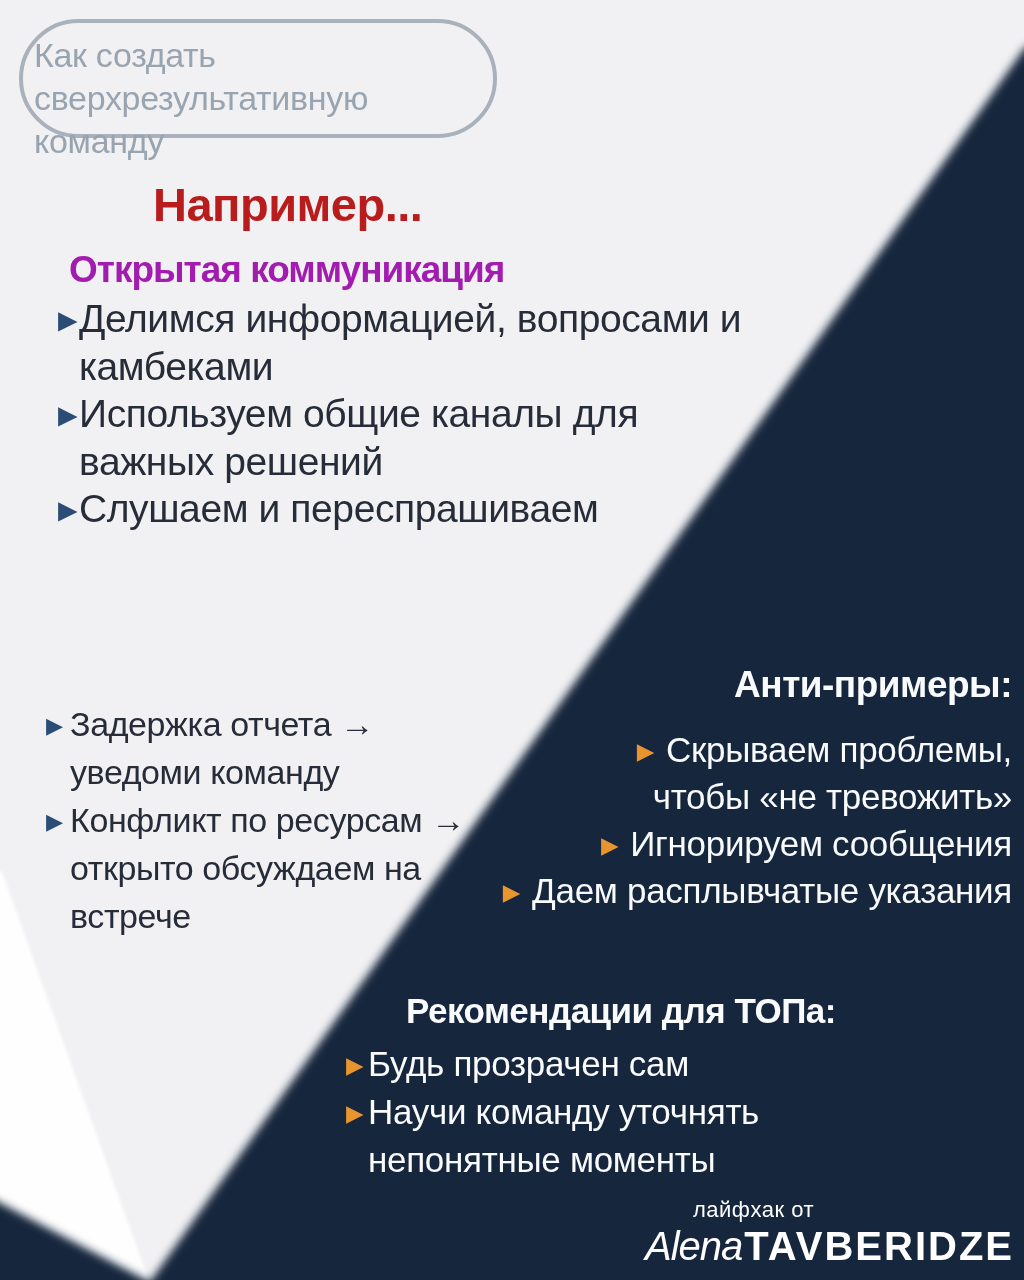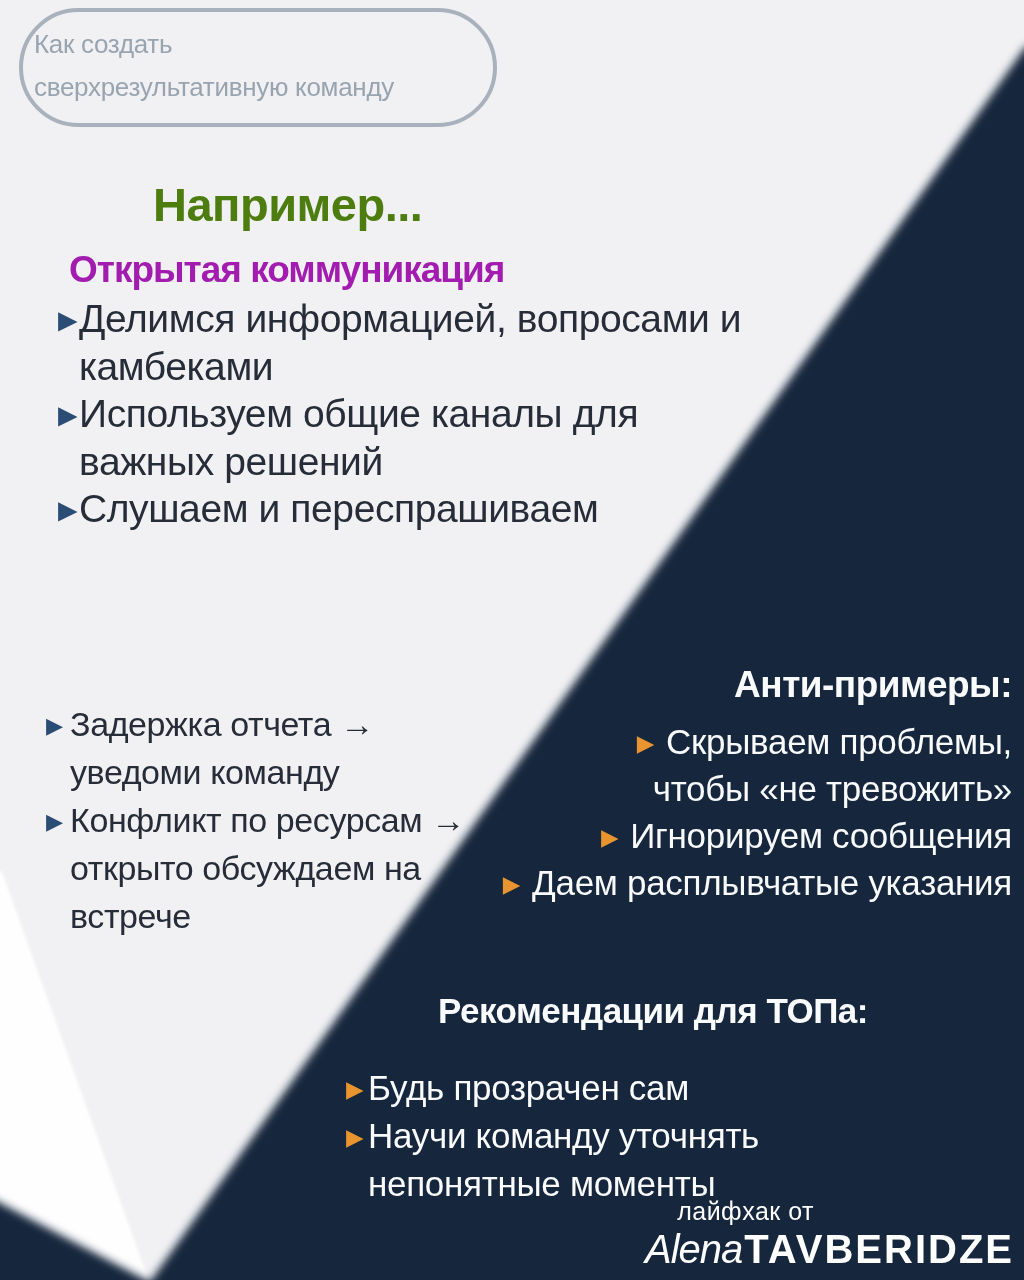--- a/index.html
+++ b/index.html
@@ -5,30 +5,30 @@
   html,body{margin:0;padding:0;background:#e8e8ea;}
   .canvas{
     position:relative;width:1024px;height:1280px;overflow:hidden;
     font-family:"Liberation Sans",sans-serif;background:#f1f1f3;
   }
   .bg-svg{position:absolute;left:0;top:0;width:1024px;height:1280px;}
   .abs{position:absolute;}
 
   
   .title-box{
-    left:19px;top:8px;width:478px;height:119px;
+    left:19px;top:19px;width:478px;height:119px;
     border:4px solid #a9b2bc;border-radius:60px;box-sizing:border-box;
     padding:11px 0 0 11px;color:#98a4b0;
-    font-size:26px;line-height:43px;letter-spacing:-0.3px;
+    font-size:34px;line-height:43px;letter-spacing:-0.3px;
   }
 
   
   .intro-heading{
     left:153px;top:179px;font-size:47px;line-height:52px;
-    font-weight:700;color:#4d7c0f;letter-spacing:-0.5px;
+    font-weight:700;color:#b91c1c;letter-spacing:-0.5px;
   }
 
   
   .sec1-heading{
     left:69px;top:248px;font-size:37px;line-height:44px;
     font-weight:700;color:#a21caf;letter-spacing:-1px;
   }
 
   .list{white-space:nowrap;}
   .line{display:block;}
@@ -41,34 +41,34 @@
   .sec1-list .indent{padding-left:21px;}
 
   .sec2-list{left:46px;top:700px;font-size:34px;line-height:48px;
     color:#262d39;letter-spacing:-0.4px;}
   .sec2-list .bull{width:24px;}
   .sec2-list .indent{padding-left:24px;}
 
   
   .anti-block{right:12px;top:663px;width:600px;text-align:right;color:#f8fafc;}
   .anti-heading{font-size:37px;line-height:44px;font-weight:700;letter-spacing:-0.5px;}
-  .anti-list{margin-top:11px;font-size:35px;line-height:47px;letter-spacing:-0.3px;}
+  .anti-list{margin-top:19px;font-size:35px;line-height:47px;letter-spacing:-0.3px;}
   .anti-list .bull{margin-right:12px;}
 
   
   .reco-heading{left:406px;top:989px;font-size:35px;line-height:44px;
-    font-weight:700;color:#fafbfd;letter-spacing:-0.5px;margin-left:32px;}
-  .reco-list{left:346px;top:1064px;font-size:35px;line-height:48px;
+    font-weight:700;color:#fafbfd;letter-spacing:-0.5px;}
+  .reco-list{left:346px;top:1040px;font-size:35px;line-height:48px;
     color:#fafbfd;letter-spacing:-0.3px;}
   .reco-list .bull{width:22px;}
   .reco-list .indent{padding-left:22px;}
 
   
   .footer{right:10px;top:1197px;text-align:right;color:#ffffff;}
-  .footer .tagline{font-size:25px;letter-spacing:0.5px;margin-right:200px;}
+  .footer .tagline{font-size:22px;letter-spacing:0.5px;margin-right:200px;}
   .footer .brand{margin-top:1px;white-space:nowrap;}
   .footer .brand-script{
     font-family:Liberation Sans, sans-serif;font-style:italic;font-size:40px;
     margin-right:2px;letter-spacing:-1px;
   }
   .footer .brand-caps{font-size:40px;font-weight:700;letter-spacing:2px;}
 </style>
 </head>
 <body>
 

